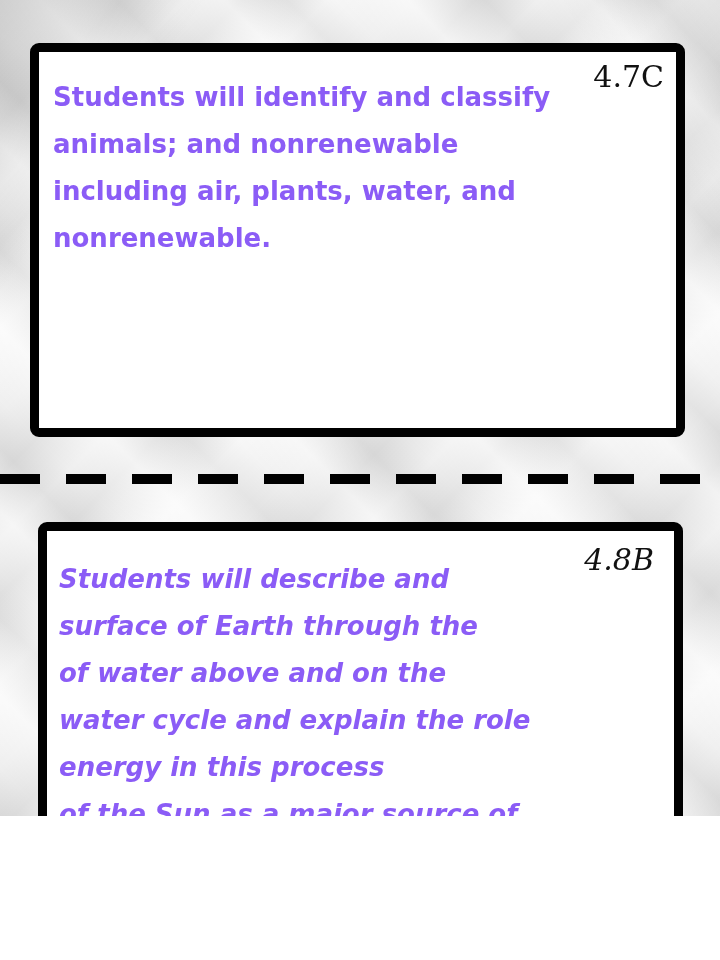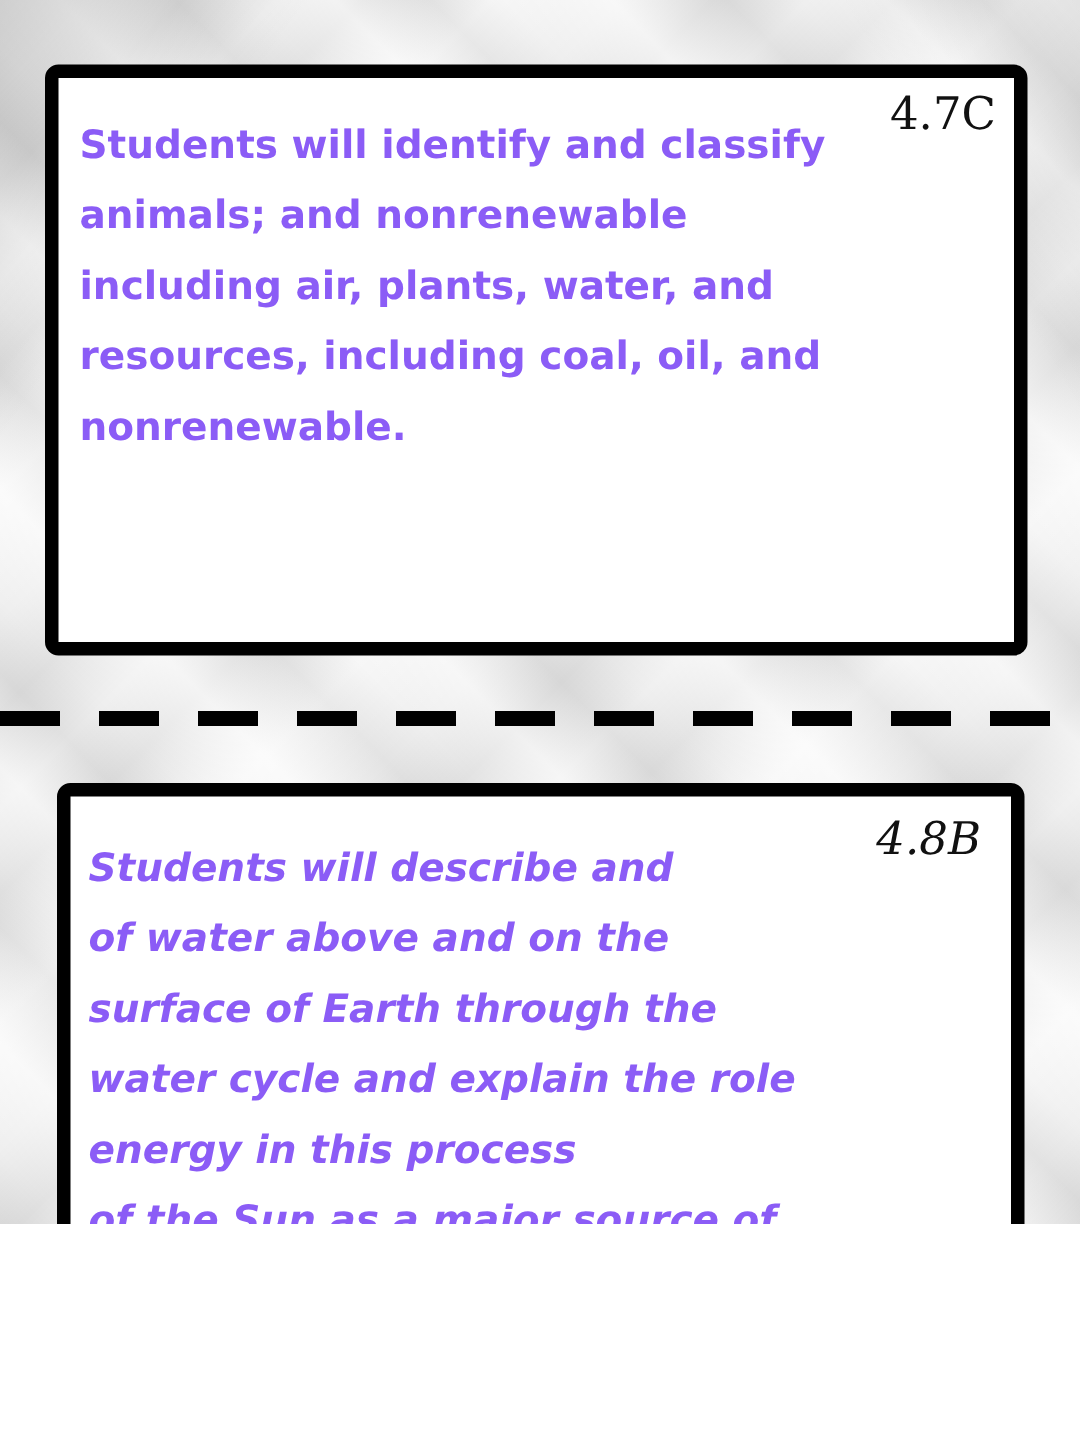--- a/index.html
+++ b/index.html
@@ -83,32 +83,31 @@
 <body>
 
 <div class="page">
 
   <div class="card card-1">
     <div class="card-code">4.7C</div>
     <div class="card-text">
         <div>Students will identify and classify</div>
         <div>animals; and nonrenewable</div>
         <div>including air, plants, water, and</div>
-        <div>resources, including coal, oil, and</div>
         <div>nonrenewable.</div>
       </div>
   </div>
 
   <div class="cut-line"></div>
 
   <div class="card card-2">
     <div class="card-code">4.8B</div>
     <div class="card-text">
         <div>Students will describe and</div>
+        <div>surface of Earth through the</div>
         <div>of water above and on the</div>
-        <div>surface of Earth through the</div>
         <div>water cycle and explain the role</div>
         <div>energy in this process</div>
         <div>of the Sun as a major source of</div>
       </div>
   </div>
 
 </div>
 
 </body></html>

